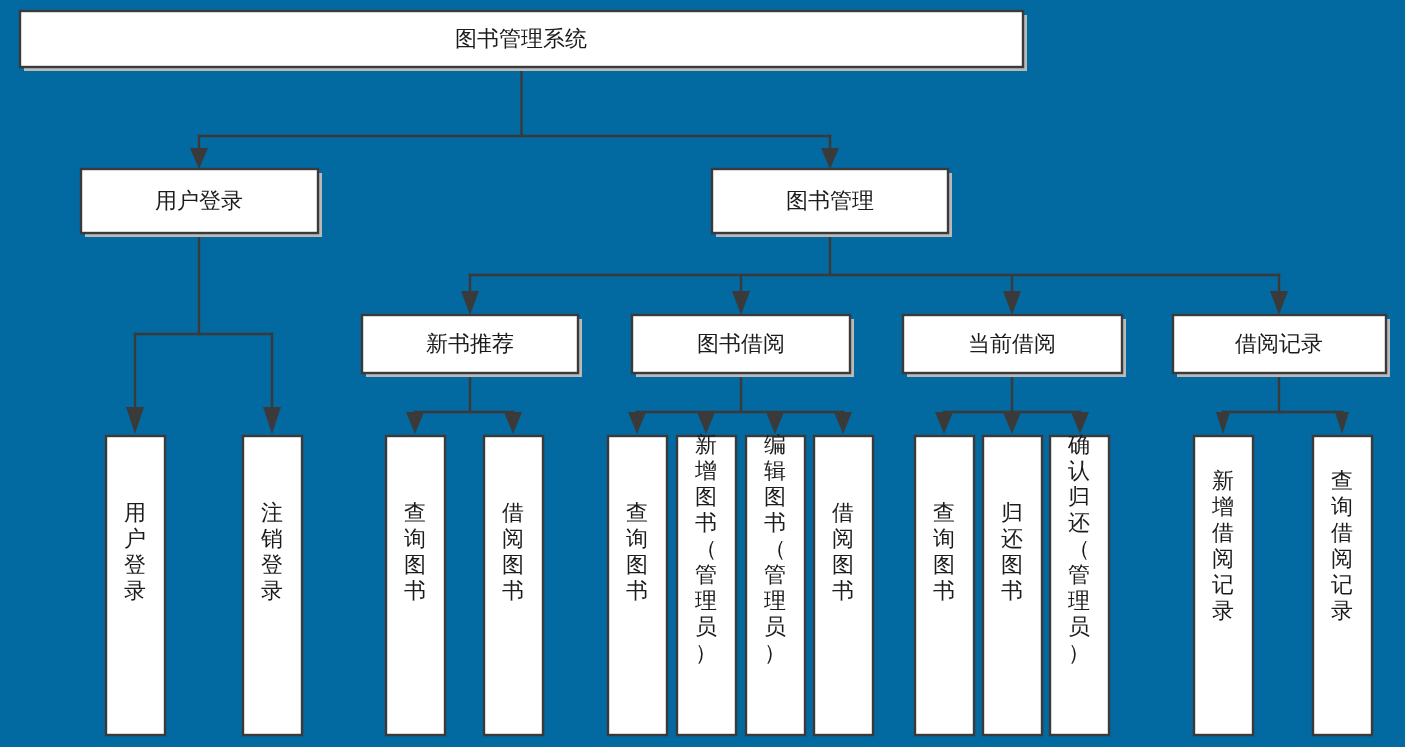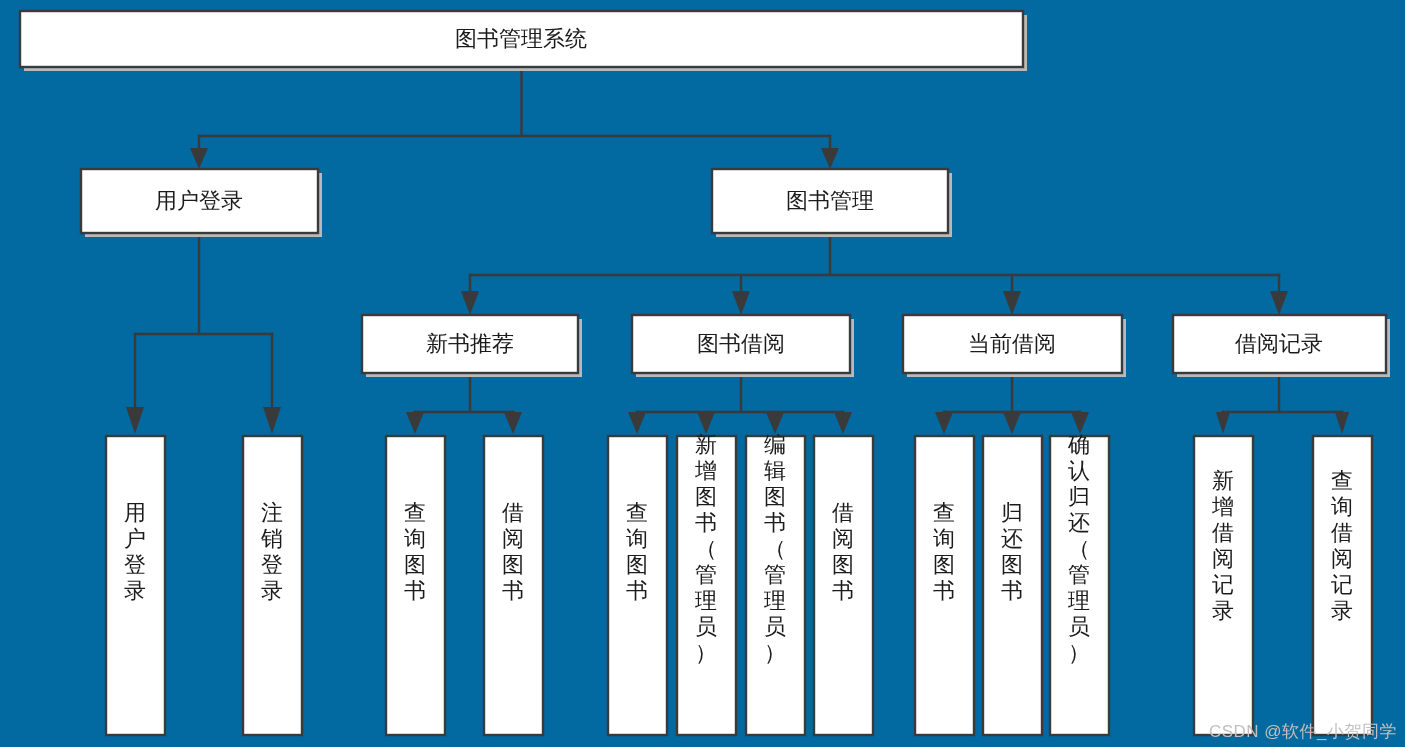--- a/index.html
+++ b/index.html
@@ -243,14 +243,13 @@
         <text class="leaf-label" x="1223" y="488"><tspan x="1223" dy="0">新</tspan><tspan x="1223" dy="26">增</tspan><tspan x="1223" dy="26">借</tspan><tspan x="1223" dy="26">阅</tspan><tspan x="1223" dy="26">记</tspan><tspan x="1223" dy="26">录</tspan></text>
       </g>
 
       <g>
         <rect class="nodebox" x="1313" y="436" width="59" height="299"></rect>
         <text class="leaf-label" x="1342" y="488"><tspan x="1342" dy="0">查</tspan><tspan x="1342" dy="26">询</tspan><tspan x="1342" dy="26">借</tspan><tspan x="1342" dy="26">阅</tspan><tspan x="1342" dy="26">记</tspan><tspan x="1342" dy="26">录</tspan></text>
       </g>
     </g>
   </svg>
 
-  <div class="watermark">CSDN @软件_小贺同学</div>
 </div>
 
 </body></html>

